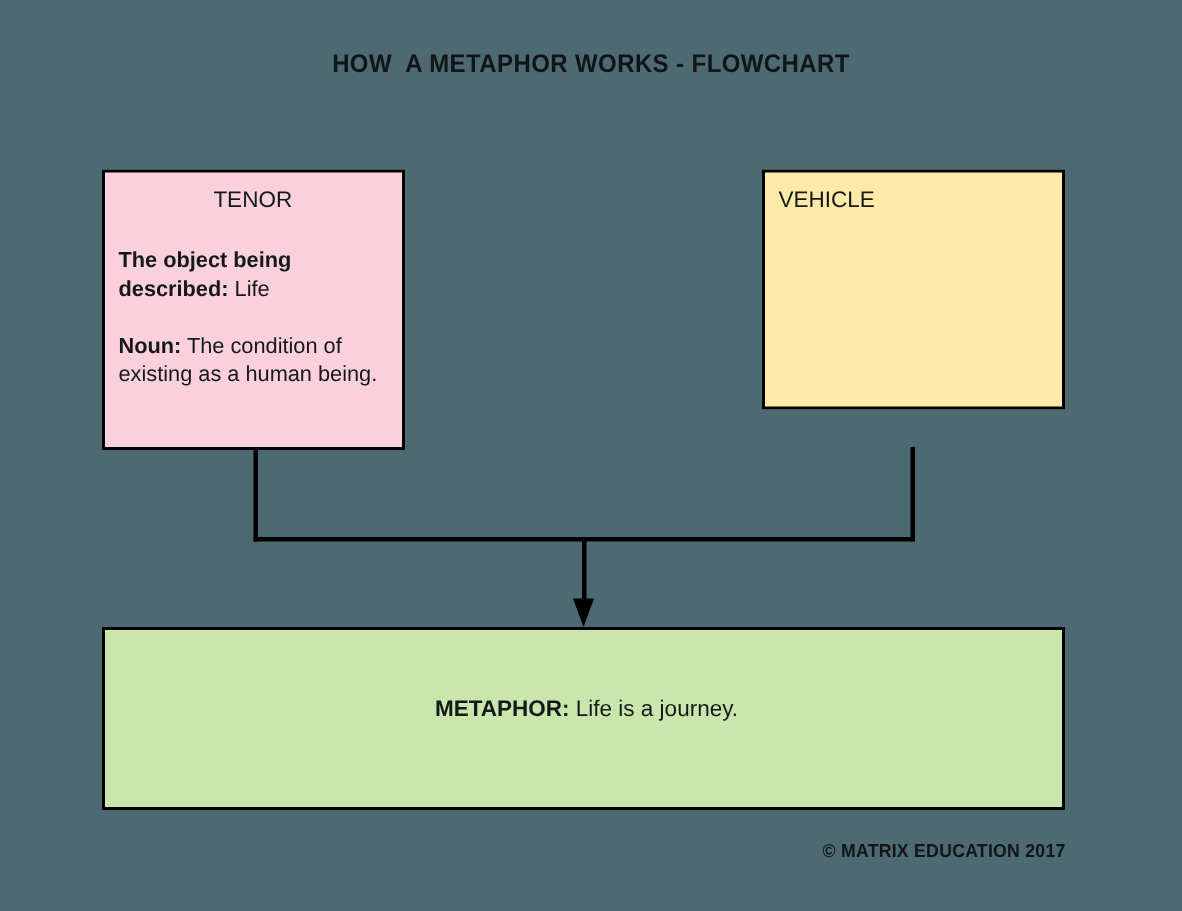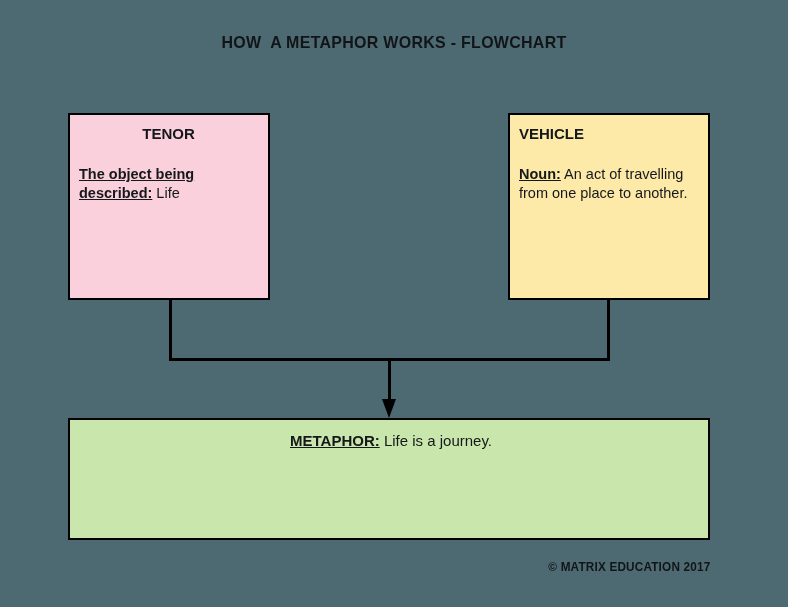--- a/index.html
+++ b/index.html
@@ -49,63 +49,62 @@
     top: 113px;
     width: 202px;
     height: 187px;
     background: #fad0dc;
     padding: 9px 10px 0 9px;
   }
   .box-vehicle {
     left: 508px;
     top: 113px;
     width: 202px;
-    height: 187px;
+    height: 160px;
     background: #fdeaa8;
     padding: 9px 8px 0 9px;
   }
   .box-result {
     left: 68px;
     top: 418px;
     width: 642px;
     height: 122px;
     background: #c9e7ac;
     padding: 0;
     text-align: center;
   }
 
   .box-heading {
-    font-weight: bold;
+    font-weight: normal;
     font-size: 15px;
     margin: 0 0 22px 0;
   }
   .heading-center { text-align: center; }
   .heading-left   { text-align: left; }
 
   .box-para {
     margin: 0;
   }
   .box-para + .box-para {
     margin-top: 19px;
   }
   .lead {
     font-weight: bold;
-    text-decoration: underline;
   }
 
   .result-line {
     position: absolute;
     left: 14px;
     width: 614px;
     text-align: center;
     font-size: 15px;
     line-height: 22px;
     color: #15181a;
   }
-  .result-line-1 { top: 10px; }
+  .result-line-1 { top: 42px; }
   .result-line-2 { top: 66px; }
 
   
   .conn {
     position: absolute;
     background: #000000;
   }
   .conn-v-left {
     left: 169px;
     top: 298px;
@@ -159,25 +158,25 @@
 </head>
 <body>
 
 <div id="canvas">
 
   <div class="title">HOW  A METAPHOR WORKS - FLOWCHART</div>
 
   <div class="box box-tenor">
     <div class="box-heading heading-center">TENOR</div>
     <div class="box-para"><span class="lead">The object being described:</span><span> Life</span></div>
+    <div class="box-para"><span class="lead">Noun:</span><span> The condition of existing as a human being.</span></div>
   </div>
 
   <div class="box box-vehicle">
     <div class="box-heading heading-left">VEHICLE</div>
-    <div class="box-para"><span class="lead">Noun:</span><span> An act of travelling from one place to another.</span></div>
   </div>
 
   <div class="conn conn-v-left"></div>
   <div class="conn conn-v-right"></div>
   <div class="conn conn-h"></div>
   <div class="conn conn-v-center"></div>
   <div class="arrow-head"></div>
 
   <div class="box box-result">
     <div class="result-line result-line-1"><span class="lead">METAPHOR:</span><span> Life is a journey.</span></div>

